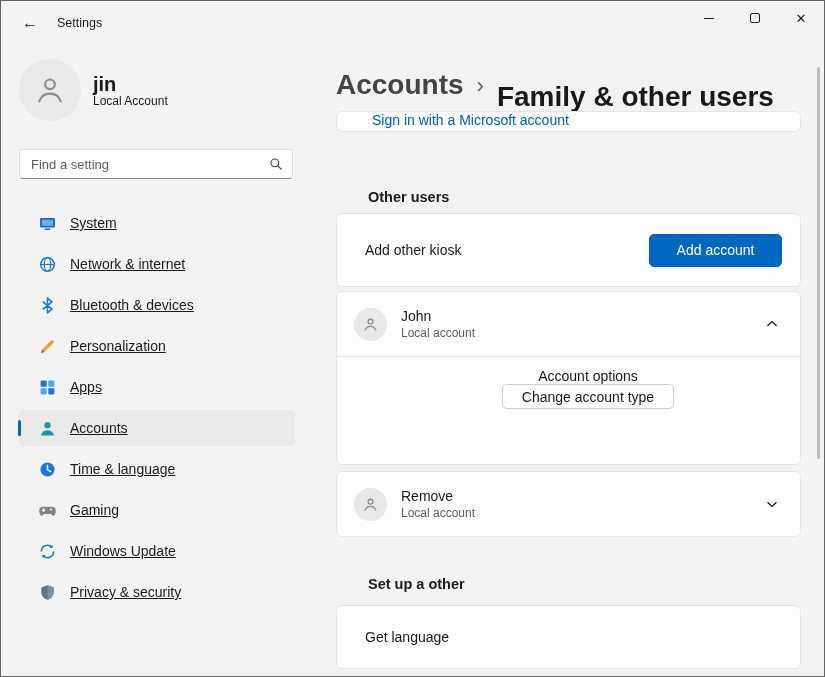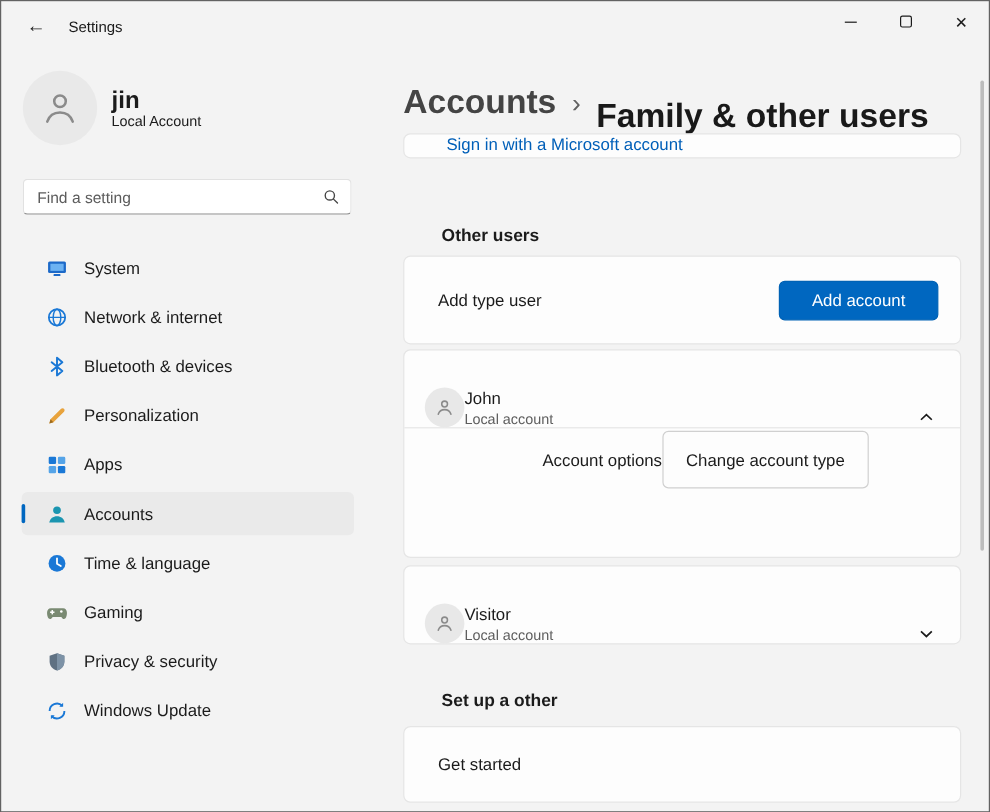--- a/index.html
+++ b/index.html
@@ -28,21 +28,21 @@
   .user-sub  { position:absolute; left:92px; top:49px; font-size:12px; }
 
   .search-box { position:absolute; left:18px; top:104px; width:274px; height:30px;
                 background:#ffffff; border:1px solid #e1e1e1; border-bottom:1px solid #8a8a8a;
                 border-radius:4px; display:flex; align-items:center; padding:0 9px 0 11px;justify-content:space-between; }
   .search-box input { flex:1; border:none; outline:none; background:transparent;
                       font-size:13px; color:#1b1b1b; font-family:inherit; }
   .search-box input::placeholder { color:#5c5c5c; }
   .search-glyph { width:14px; height:14px; flex:0 0 auto; }
 
-  .nav { position:absolute; left:17px; top:160px; width:277px; }
+  .nav { position:absolute; left:17px; top:160px; width:277px;text-decoration:underline; }
   .nav-item { position:relative; height:36px; margin-bottom:5px; border-radius:5px;
               display:flex; align-items:center; padding-left:21px; gap:14px;
               font-size:14px; cursor:pointer; }
   .nav-item.selected { background:#eaeaea; }
   .nav-item.selected::before { content:""; position:absolute; left:0; top:10px; width:3px;
               height:16px; background:#0067c0; border-radius:2px; }
   .nav-icon { width:17px; height:17px; display:flex; align-items:center; justify-content:center; }
   .nav-icon svg { width:17px; height:17px; }
 
   
@@ -63,32 +63,32 @@
   .h-kiosk { top:531px; }
 
   .add-card { top:168px; height:74px; display:flex; align-items:center;
               justify-content:space-between; padding:0 18px 0 28px; font-size:14px; }
   .btn-primary { height:33px; min-width:133px; background:#0067c0; color:#ffffff;
                  border:1px solid #0062b5; border-radius:5px; font-size:14px;
                  display:flex; align-items:center; justify-content:center; cursor:pointer; }
 
   .john-card { top:246px; height:174px; }
   .visitor-card { top:426px; height:66px; }
-  .expander-header { height:64px; display:flex; align-items:flex-end; padding:0 20px 0 17px;
-                     cursor:pointer; }
+  .expander-header { height:64px; display:flex; align-items:center; padding:0 20px 0 17px;
+                     gap:14px; cursor:pointer; }
   .visitor-card .expander-header { height:64px; }
   .mini-avatar { width:33px; height:33px; border-radius:50%; background:#e8e8e8;
                  display:flex; align-items:center; justify-content:center; flex:0 0 auto; }
   .exp-texts { display:flex; flex-direction:column; gap:2px; }
   .exp-name { font-size:14px; }
   .exp-sub { font-size:12px; color:#5e5e5e; }
   .chevron { margin-left:auto; width:16px; height:16px; }
 
-  .exp-row { height:53px; display:flex; align-items:center; justify-content:center;
-             padding:0 18px 0 57px; border-top:1px solid #e5e5e5; font-size:14px; }
+  .exp-row { height:53px; display:flex; align-items:center; justify-content:flex-end;
+             padding:11px 18px 0 57px; border-top:1px solid #e5e5e5; font-size:14px;flex-direction:column; }
   .btn-secondary { height:48px; padding:0 19px; background:#fdfdfd; border:1px solid #d0d0d0;
                    border-radius:5px; font-size:14px; display:flex; align-items:center;
                    justify-content:center; cursor:pointer; }
   .remove-wrap { position:relative; }
   .highlight-outline { position:absolute; left:-7px; right:-7px; top:-5px; bottom:-5px;
                        border:2px solid #e11c1c; pointer-events:none; }
 
   .get-card { top:560px; height:64px; display:flex; align-items:center;
               padding-left:28px; font-size:14px; cursor:pointer; }
 
@@ -220,57 +220,57 @@
               <rect x="2.6" y="7.1" width="3.4" height="1.2" fill="#ffffff"></rect>
             </svg>
         </span>
         <span class="nav-label">Gaming</span>
       </div>
 
 
       <div class="nav-item">
         <span class="nav-icon">
           <svg viewBox="0 0 16 16">
-              <path d="M8 1.2l5.8 2v4.3c0 3.6-2.3 6.3-5.8 7.3-3.5-1-5.8-3.7-5.8-7.3V3.2z" fill="#5f7183"></path>
-              <path d="M8 1.2l5.8 2v4.3c0 3.6-2.3 6.3-5.8 7.3z" fill="#7d92a6"></path>
-            </svg>
-        </span>
-        <span class="nav-label">Privacy &amp; security</span>
-      </div>
-
-      <div class="nav-item">
-        <span class="nav-icon">
-          <svg viewBox="0 0 16 16">
               <path d="M13.8 8a5.8 5.8 0 0 1-9.9 4.1 M2.2 8a5.8 5.8 0 0 1 9.9-4.1" fill="none" stroke="#1a78d6" stroke-width="1.5"></path>
               <path d="M12.8 1.6v3h-3z" fill="#1a78d6"></path>
               <path d="M3.2 14.4v-3h3z" fill="#1a78d6"></path>
             </svg>
         </span>
         <span class="nav-label">Windows Update</span>
+      </div>
+
+      <div class="nav-item">
+        <span class="nav-icon">
+          <svg viewBox="0 0 16 16">
+              <path d="M8 1.2l5.8 2v4.3c0 3.6-2.3 6.3-5.8 7.3-3.5-1-5.8-3.7-5.8-7.3V3.2z" fill="#5f7183"></path>
+              <path d="M8 1.2l5.8 2v4.3c0 3.6-2.3 6.3-5.8 7.3z" fill="#7d92a6"></path>
+            </svg>
+        </span>
+        <span class="nav-label">Privacy &amp; security</span>
       </div>
 
     </div>
   </div>
 
   <div class="main">
 
     <div class="breadcrumb">
       <span class="crumb-parent">Accounts</span>
       <span class="crumb-sep">›</span>
       <span class="crumb-current">Family &amp; other users</span>
     </div>
 
     <div class="card ms-card">
       <span class="ms-link">Sign in with a Microsoft account</span>
     </div>
 
     <div class="section-heading h-other">Other users</div>
 
     <div class="card add-card">
-      <span>Add type user</span>
+      <span>Add other kiosk</span>
       <div class="btn-primary">Add account</div>
     </div>
 
     <div class="card john-card">
       <div class="expander-header">
         <div class="mini-avatar">
           <svg width="17" height="17" viewBox="0 0 24 24">
             <circle cx="12" cy="8" r="3.4" fill="none" stroke="#8b8b8b" stroke-width="1.8"></circle>
             <path d="M4.5 20c1.2-3.6 4-5.4 7.5-5.4s6.3 1.8 7.5 5.4" fill="none" stroke="#8b8b8b" stroke-width="1.8" stroke-linecap="round"></path>
           </svg>
@@ -291,32 +291,32 @@
 
     <div class="card visitor-card">
       <div class="expander-header">
         <div class="mini-avatar">
           <svg width="17" height="17" viewBox="0 0 24 24">
             <circle cx="12" cy="8" r="3.4" fill="none" stroke="#8b8b8b" stroke-width="1.8"></circle>
             <path d="M4.5 20c1.2-3.6 4-5.4 7.5-5.4s6.3 1.8 7.5 5.4" fill="none" stroke="#8b8b8b" stroke-width="1.8" stroke-linecap="round"></path>
           </svg>
         </div>
         <div class="exp-texts">
-          <span class="exp-name">Visitor</span>
+          <span class="exp-name">Remove</span>
           <span class="exp-sub">Local account</span>
         </div>
         <svg class="chevron" viewBox="0 0 16 16">
           <polyline points="3.5,6.2 8,10.4 12.5,6.2" fill="none" stroke="#1b1b1b" stroke-width="1.4"></polyline>
         </svg>
       </div>
     </div>
 
     <div class="section-heading h-kiosk">Set up a other</div>
 
     <div class="card get-card">
-      <span>Get started</span>
+      <span>Get language</span>
     </div>
 
   </div>
 
   <div class="scrollbar-thumb"></div>
 
 </div>
 
 </body></html>

